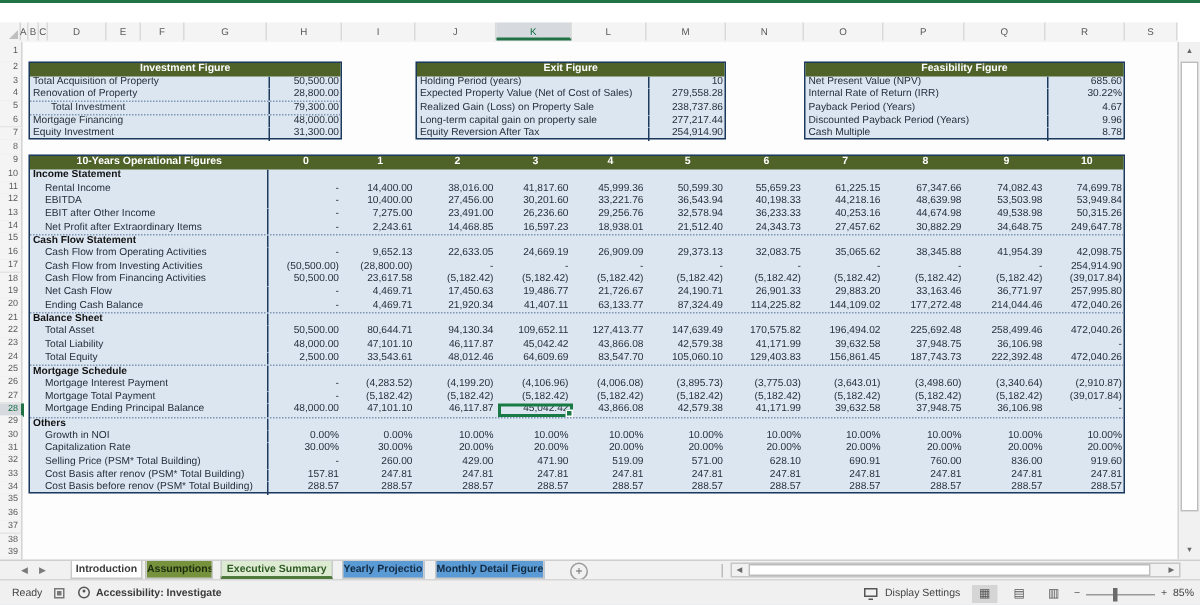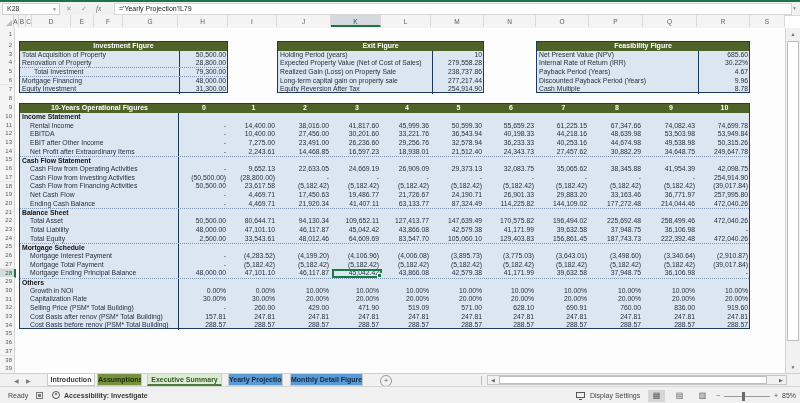--- a/index.html
+++ b/index.html
@@ -92,32 +92,20 @@
   .zoom-thumb{position:absolute;left:742px;top:5px;width:3px;height:9px;background:#6a6a6a;}
   .zoom-plus{position:absolute;left:774px;top:5px;color:#555;}
   .zoom-pct{position:absolute;right:4px;top:5px;}
 </style>
 </head>
 <body>
 
 <div class="app">
   <div class="topstrip"></div>
 
-  <div class="fbar">
-    <div class="namebox">
-      <span>K28</span>
-      <span class="nb-arrow">▼</span>
-    </div>
-    <div class="fb-sep"></div>
-    <div class="fb-x">✕</div>
-    <div class="fb-ck">✓</div>
-    <div class="fb-fx">fx</div>
-    <div class="fb-input">='Yearly Projection'!L79</div>
-    <div class="fb-exp">▼</div>
-  </div>
 
   <div class="colhdr" id="colHeaders">
     <div class="selall"></div>
   <div class="col-h" style="left: 13px; width: 6px;">A</div>
       <div class="col-h" style="left: 19px; width: 7px;">B</div>
       <div class="col-h" style="left: 26px; width: 6px;">C</div>
       <div class="col-h" style="left: 32px; width: 39px;">D</div>
       <div class="col-h" style="left: 71px; width: 23px;">E</div>
       <div class="col-h" style="left: 94px; width: 29px;">F</div>
       <div class="col-h" style="left: 123px; width: 55px;">G</div>

